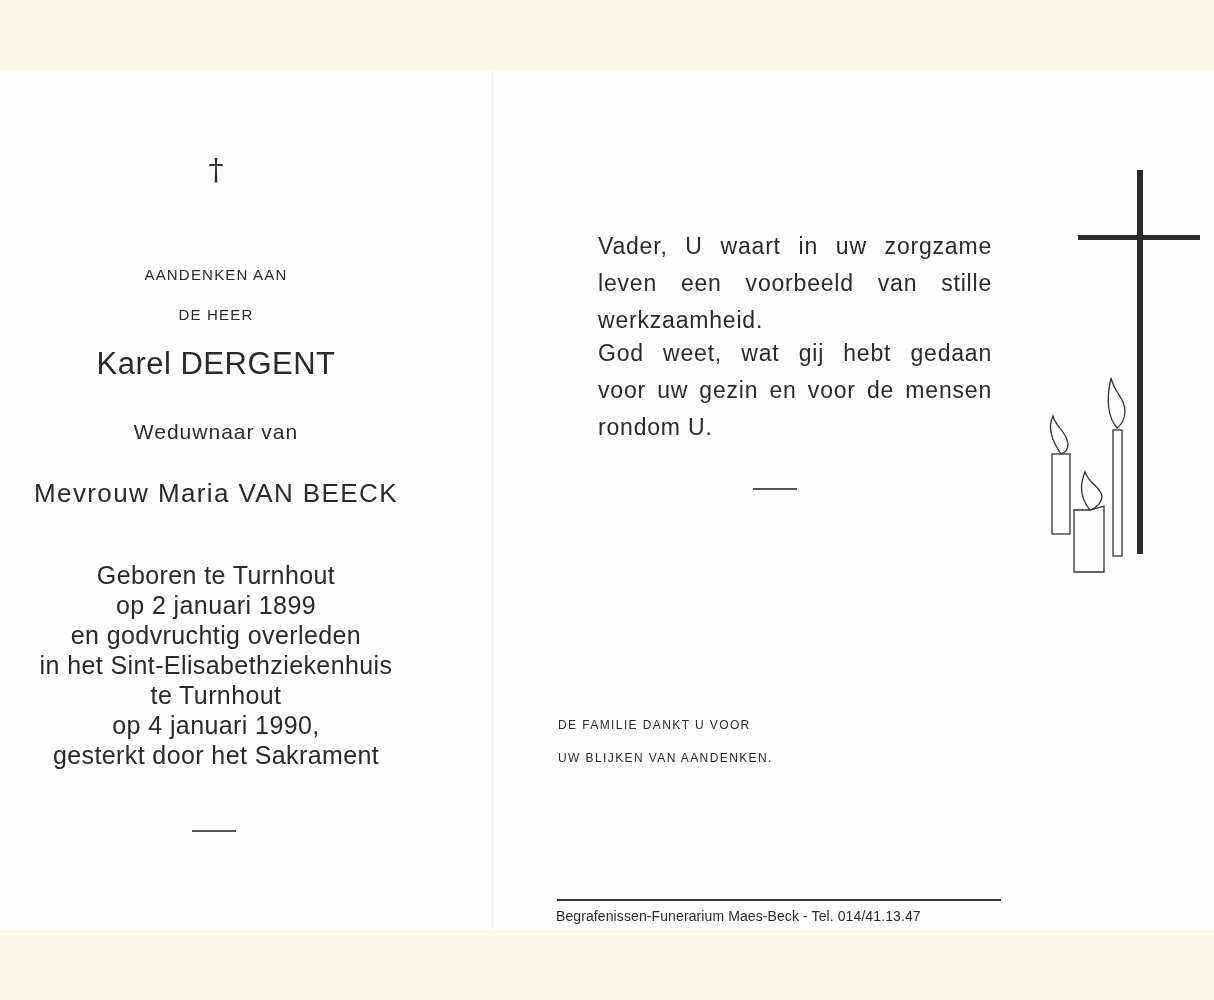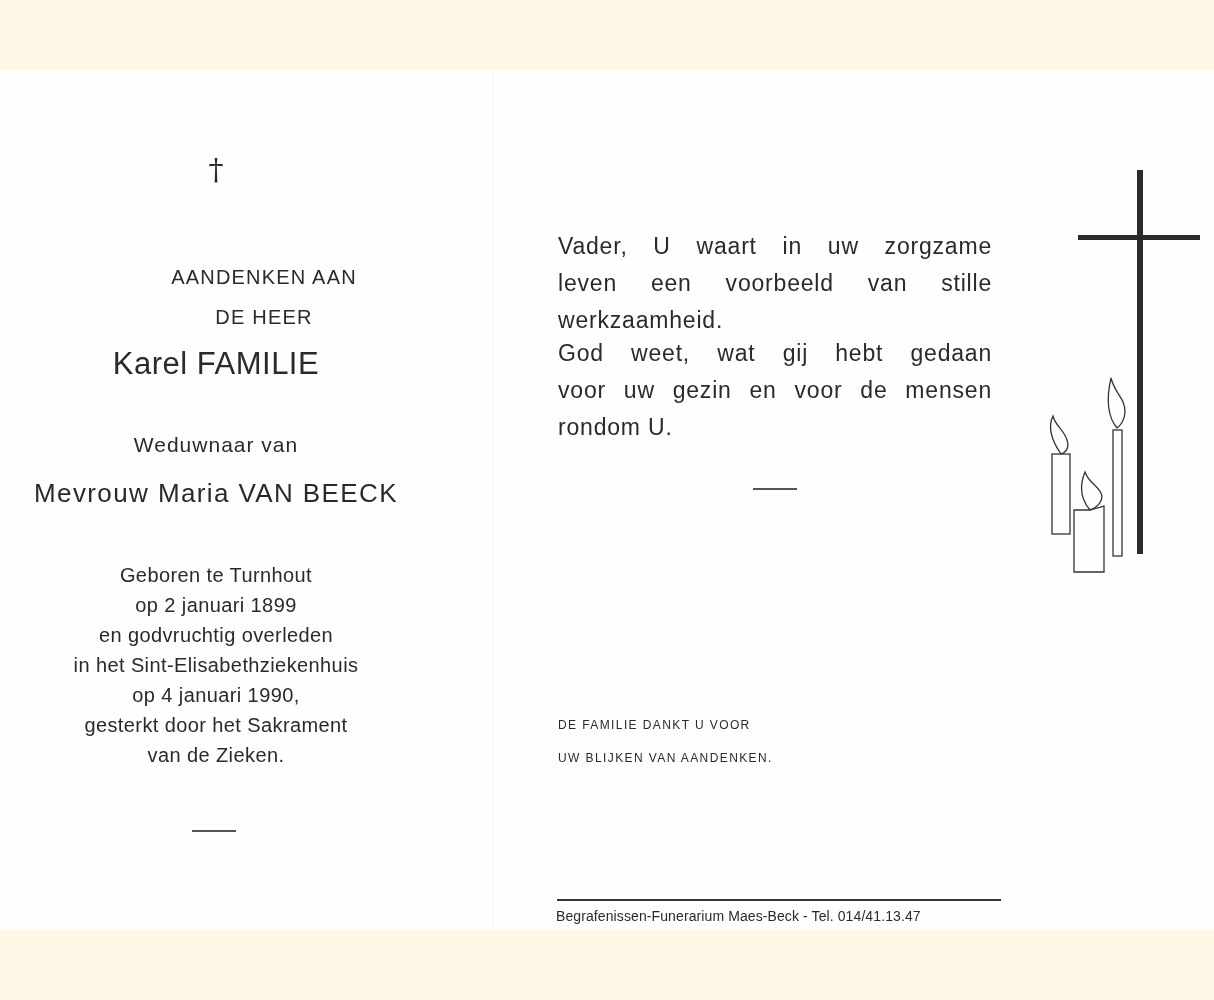--- a/index.html
+++ b/index.html
@@ -4,53 +4,53 @@
 <style>
   html, body { margin:0; padding:0; }
   body { width:1214px; height:1000px; background:#fef7e6; position:relative; overflow:hidden;
          font-family:"Liberation Sans", sans-serif; color:#2a2a2a; }
   .card { position:absolute; left:0; top:70px; width:1214px; height:860px; background:#fefefe; }
   .fold { position:absolute; left:492px; top:0; width:1px; height:860px; background:#f2f2f2; }
   .txt { position:absolute; white-space:nowrap; }
   .center { text-align:center; }
   .left-col { position:absolute; left:0; width:432px; }
   .dagger { top:82px; font-size:30px; font-family:"DejaVu Serif", serif; }
-  .caps { font-size:20px; letter-spacing:1.2px;margin-left:48px; }
+  .caps { font-size:15px; letter-spacing:1.2px; }
   .name { font-size:31px; letter-spacing:0.5px; }
   .mid { font-size:21px; letter-spacing:1px; }
-  .bio { font-size:20px; line-height:30px; letter-spacing:0.4px; }
+  .bio { font-size:25px; line-height:30px; letter-spacing:0.4px; }
   .rule { position:absolute; height:2px; background:#555; }
   .verse { position:absolute; left:558px; width:434px; font-size:23px; line-height:37px; letter-spacing:0.8px; text-align:justify; text-align-last:justify; }
-  .verse div { text-align:justify; text-align-last:justify; }
+  .verse div { text-align:justify; text-align-last:justify;margin-left:40px; }
   .verse .last { text-align-last:left; }
   .thanks { position:absolute; left:558px; font-size:12px; line-height:33px; letter-spacing:1.4px; }
   .footer { position:absolute; left:556px; top:838px; font-size:14px; letter-spacing:0.1px; }
   .art { position:absolute; left:1040px; top:98px; }
 </style>
 </head>
 <body>
 
 <div class="card">
   <div class="fold"></div>
 
   <div class="txt left-col center dagger">†</div>
   <div class="txt left-col center caps" style="top:196px">AANDENKEN AAN</div>
   <div class="txt left-col center caps" style="top:236px">DE HEER</div>
-  <div class="txt left-col center name" style="top:276px">Karel FAMILIE</div>
-  <div class="txt left-col center mid" style="top:363px">Weduwnaar van</div>
+  <div class="txt left-col center name" style="top:276px">Karel DERGENT</div>
+  <div class="txt left-col center mid" style="top:350px">Weduwnaar van</div>
   <div class="txt left-col center mid" style="top:408px;font-size:26px;letter-spacing:1.4px">Mevrouw Maria VAN BEECK</div>
 
   <div class="txt left-col center bio" style="top:490px">
     <div>Geboren te Turnhout</div>
     <div>op 2 januari 1899</div>
     <div>en godvruchtig overleden</div>
     <div>in het Sint-Elisabethziekenhuis</div>
+    <div>te Turnhout</div>
     <div>op 4 januari 1990,</div>
     <div>gesterkt door het Sakrament</div>
-    <div>van de Zieken.</div>
   </div>
   <div class="rule" style="left:192px;top:760px;width:44px;height:1.5px"></div>
 
   <div class="verse" style="top:158px">
     <div>Vader, U waart in uw zorgzame</div>
     <div>leven een voorbeeld van stille</div>
     <div class="last">werkzaamheid.</div>
   </div>
   <div class="verse" style="top:265px">
     <div>God weet, wat gij hebt gedaan</div>

